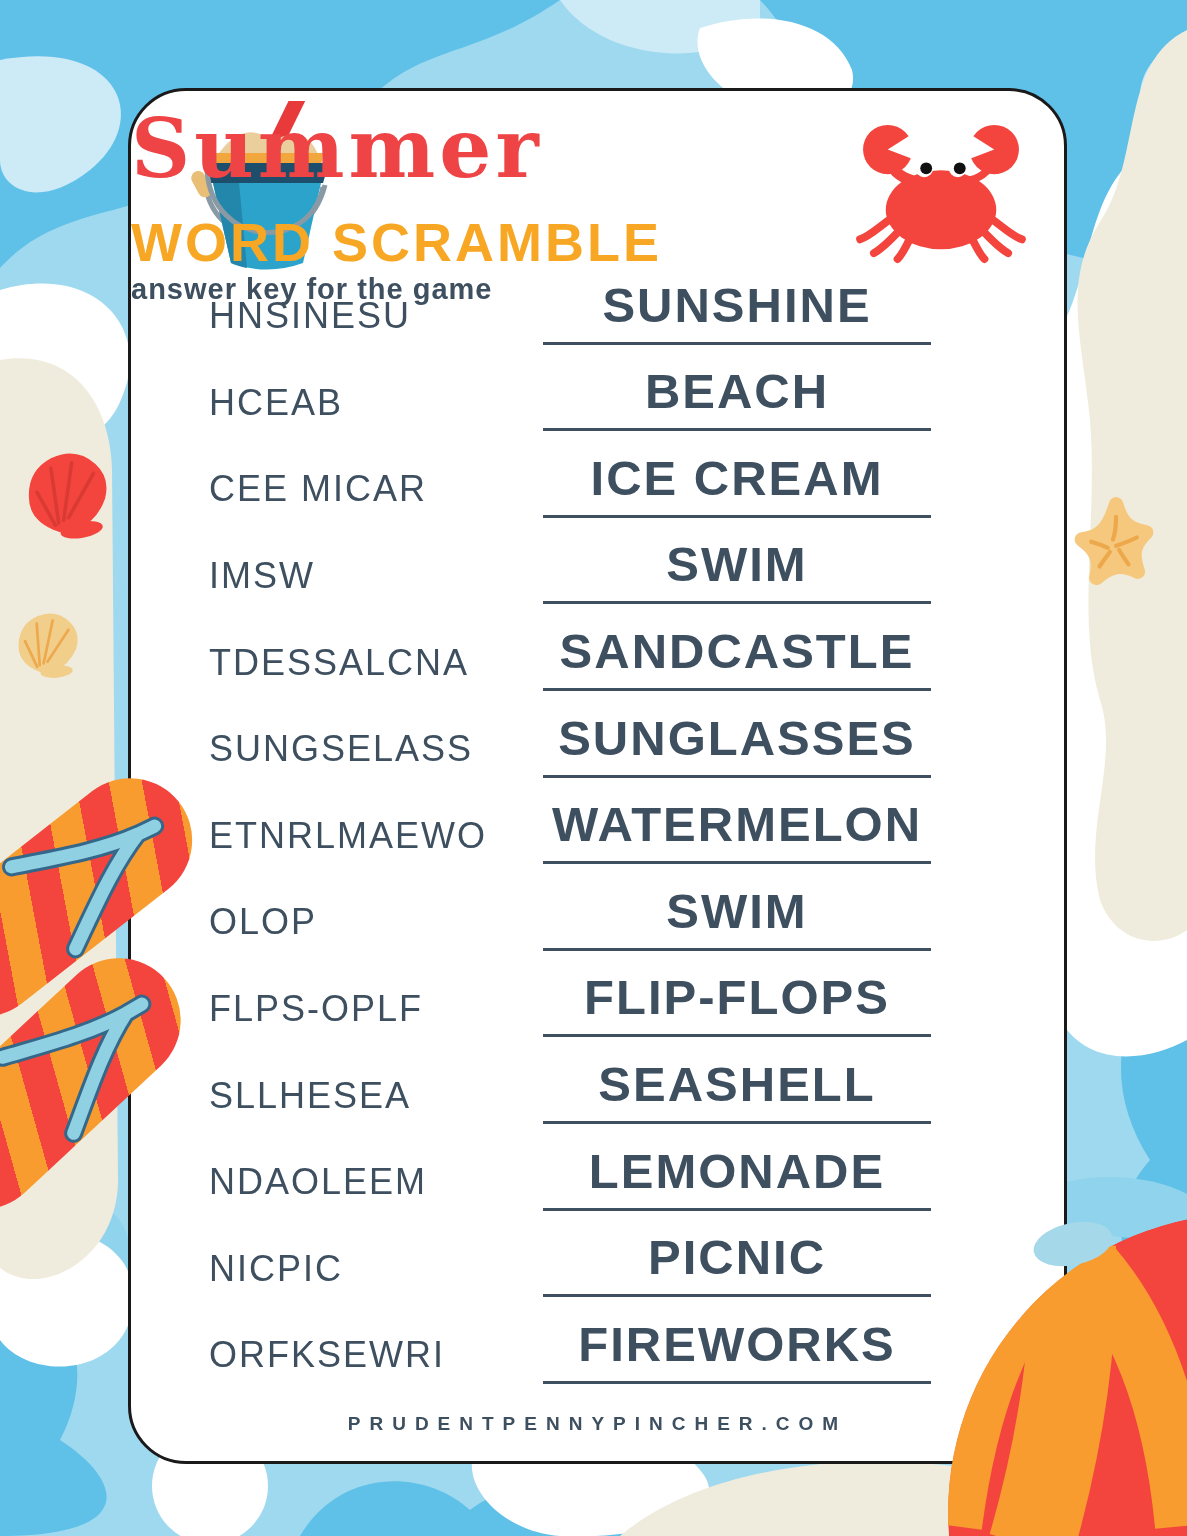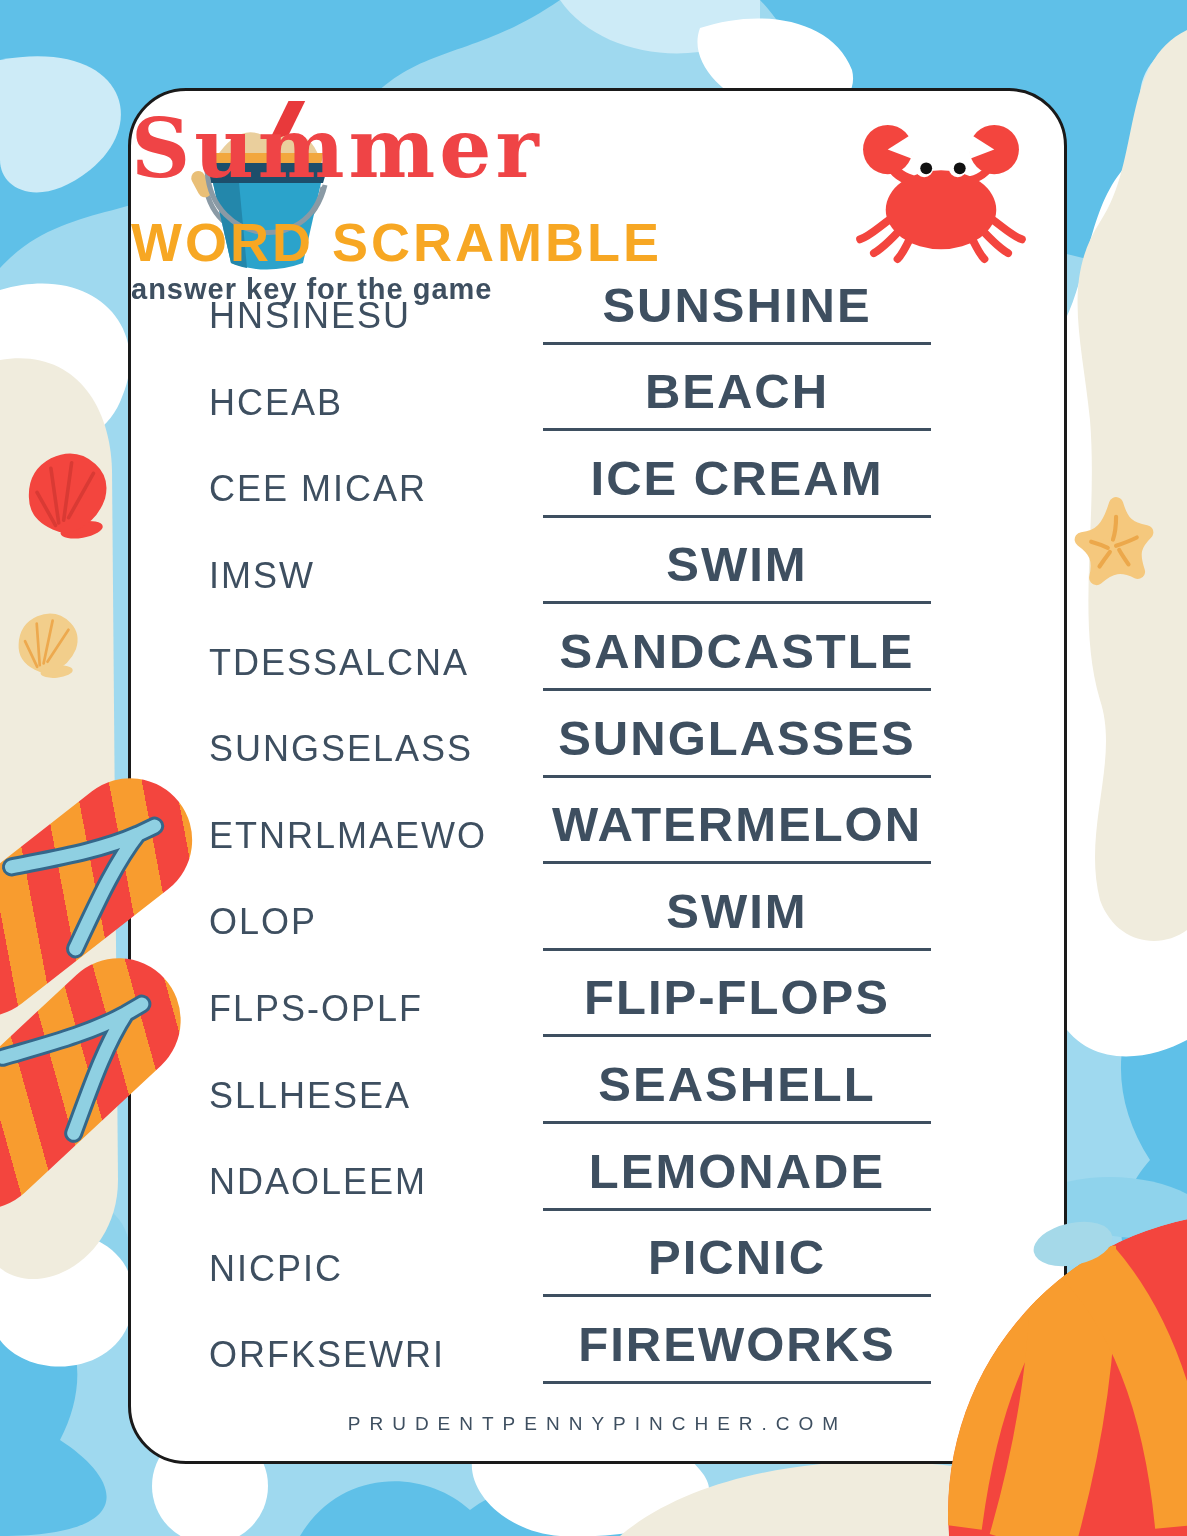--- a/index.html
+++ b/index.html
@@ -21,21 +21,21 @@
 
   .rows{position:absolute;left:0;top:182px;width:100%;}
   .row{position:relative;height:86.6px;}
   .scrambled{position:absolute;left:78px;top:50%;transform:translateY(-50%);
              font-size:36px;font-weight:normal;letter-spacing:2px;color:#3e4f60;white-space:nowrap;}
   .answer-blank{position:absolute;left:412px;bottom:15px;width:388px;
                 border-bottom:3px solid #3e4f60;text-align:center;padding-bottom:9px;}
   .answer-text{font-size:49px;font-weight:bold;letter-spacing:2px;color:#3e4f60;white-space:nowrap;}
 
   .footer{position:absolute;left:0;right:0;bottom:26px;text-align:center;
-          font-size:19px;font-weight:normal;letter-spacing:9px;color:#3e4f60;}
+          font-size:19px;font-weight:bold;letter-spacing:9px;color:#3e4f60;}
 
   .deco{position:absolute;}
   .z2{z-index:2;}
 </style>
 </head>
 <body>
 
 <div class="page">
 
   <svg class="bg" width="1187" height="1536" viewBox="0 0 1187 1536">

